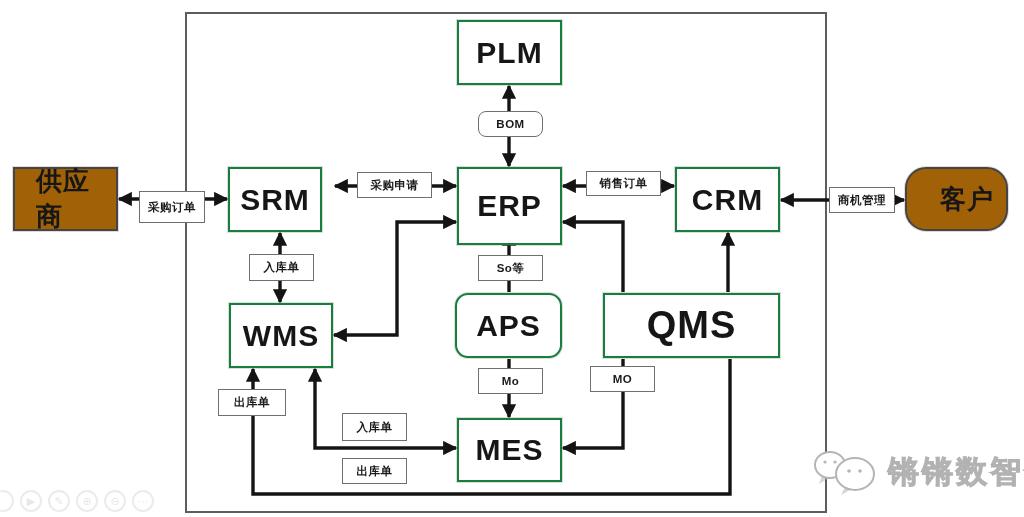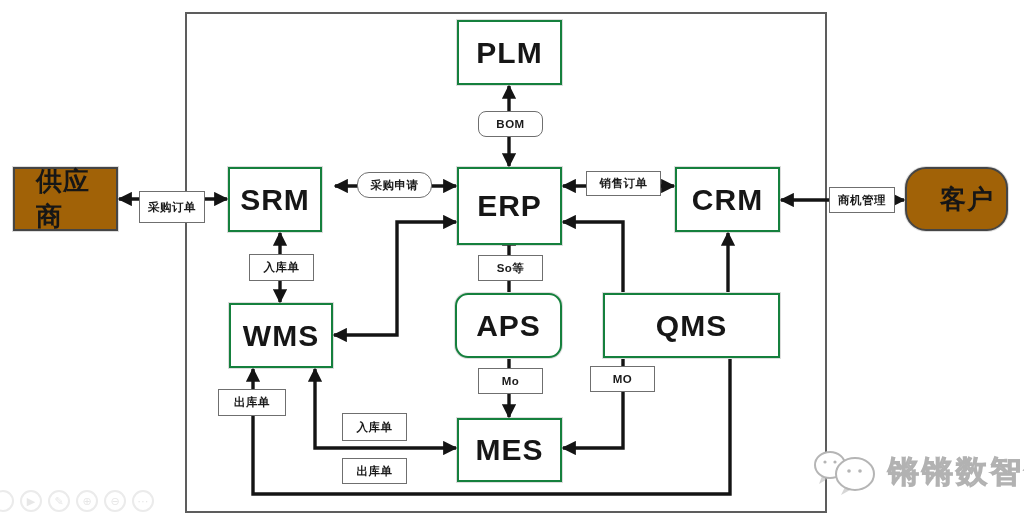--- a/index.html
+++ b/index.html
@@ -65,24 +65,24 @@
 
   <div id="nodes-layer">
       <div class="sys-box entity" style="left: 13px; top: 167px; width: 105px; height: 64px; font-size: 26px;">供应商</div>
       <div class="sys-box system" style="left: 228px; top: 167px; width: 94px; height: 65px; font-size: 30px;">SRM</div>
       <div class="sys-box system" style="left: 457px; top: 20px; width: 105px; height: 65px; font-size: 30px;">PLM</div>
       <div class="sys-box system" style="left: 457px; top: 167px; width: 105px; height: 78px; font-size: 30px;">ERP</div>
       <div class="sys-box system" style="left: 675px; top: 167px; width: 105px; height: 65px; font-size: 30px;">CRM</div>
       <div class="sys-box entity" style="left: 905px; top: 167px; width: 103px; height: 64px; font-size: 26px; border-radius: 21px;">客户</div>
       <div class="sys-box system" style="left: 229px; top: 303px; width: 104px; height: 65px; font-size: 30px;">WMS</div>
       <div class="sys-box system" style="left: 455px; top: 293px; width: 107px; height: 65px; font-size: 30px; border-radius: 13px;">APS</div>
-      <div class="sys-box system" style="left: 603px; top: 293px; width: 177px; height: 65px; font-size: 30px;">QMS</div>
+      <div class="sys-box system" style="left: 603px; top: 293px; width: 177px; height: 65px; font-size: 38px;">QMS</div>
       <div class="sys-box system" style="left: 457px; top: 418px; width: 105px; height: 64px; font-size: 30px;">MES</div>
       <div class="flow-label" style="left: 139px; top: 191px; width: 66px; height: 32px;">采购订单</div>
-      <div class="flow-label" style="left: 357px; top: 172px; width: 75px; height: 26px; border-radius: 12px;">采购申请</div>
+      <div class="flow-label" style="left: 357px; top: 172px; width: 75px; height: 26px;">采购申请</div>
       <div class="flow-label" style="left: 586px; top: 171px; width: 75px; height: 25px;">销售订单</div>
       <div class="flow-label" style="left: 829px; top: 187px; width: 66px; height: 26px; text-align: center;">商机管理</div>
       <div class="flow-label" style="left: 478px; top: 111px; width: 65px; height: 26px; border-radius: 8px;">BOM</div>
       <div class="flow-label" style="left: 249px; top: 254px; width: 65px; height: 27px;">入库单</div>
       <div class="flow-label" style="left: 478px; top: 255px; width: 65px; height: 26px;">So等</div>
       <div class="flow-label" style="left: 478px; top: 368px; width: 65px; height: 26px;">Mo</div>
       <div class="flow-label" style="left: 590px; top: 366px; width: 65px; height: 26px;">MO</div>
       <div class="flow-label" style="left: 218px; top: 389px; width: 68px; height: 27px;">出库单</div>
       <div class="flow-label" style="left: 342px; top: 413px; width: 65px; height: 28px;">入库单</div>
       <div class="flow-label" style="left: 342px; top: 458px; width: 65px; height: 26px;">出库单</div>

